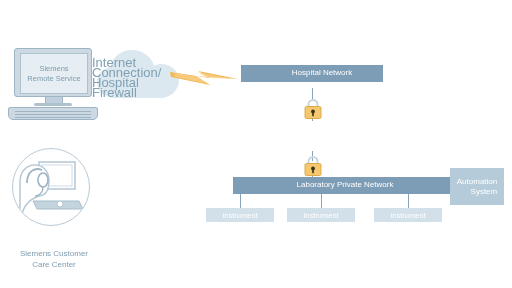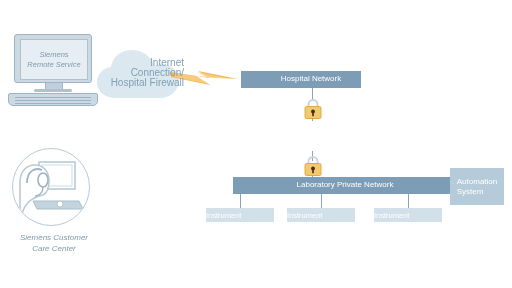--- a/index.html
+++ b/index.html
@@ -17,21 +17,21 @@
   }
   #stage {
     position: absolute;
     left: 0; top: 0;
     width: 512px;
     height: 288px;
   }
   .abs { position: absolute; }
 
   
-  #workstation { left: 8px; top: 34px; width: 90px; height: 72px; font-style: italic; }
+  #workstation { left: 8px; top: 48px; width: 90px; height: 72px; }
   .mon-outer {
     position: absolute; left: 6px; top: 0;
     width: 78px; height: 49px;
     background: #ccd9e2;
     border: 1px solid #9db4c4;
     border-radius: 3px;
     box-sizing: border-box;
   }
   .mon-screen {
     position: absolute; left: 5px; top: 4px;
@@ -79,42 +79,41 @@
   .cc-circle {
     position: absolute; left: 6px; top: 0;
     width: 78px; height: 78px;
     border: 1.5px solid #b9cad6;
     border-radius: 50%;
     background: #ffffff;
     overflow: hidden;
     box-sizing: border-box;
   }
   .cc-label {
-    position: absolute; left: 0; top: 84px;
+    position: absolute; left: 0; top: 100px;
     width: 96px;
     font-size: 8px;
     line-height: 11px;
     text-align: center;
     color: #7d9bae;
     white-space: pre-line;
-    font-style: italic;
   }
 
   
   #cloud { left: 92px; top: 46px; width: 92px; height: 60px; }
   .cloud-shape {
     position: absolute; left: 0; top: 0;
     width: 92px; height: 60px;
   }
   .cloud-text {
     position: absolute; left: 0; top: 12px;
     width: 92px;
-    font-size: 10px;
+    font-size: 13px;
     line-height: 10px;
-    text-align: right;
+    text-align: left;
     color: #80a0b4;
     white-space: pre-line;
     z-index: 2;
   }
 
   
   #bolt { left: 170px; top: 66px; width: 68px; height: 30px; }
 
   
   .bar {
@@ -123,47 +122,47 @@
     color: #ffffff;
     display: flex;
     flex-direction: column;
     align-items: center;
     justify-content: center;
     font-size: 8px;
     line-height: 10.5px;
     text-align: center;
     box-sizing: border-box;
   }
-  #bar-hospital { left: 241px; top: 71px; width: 120px; height: 17px; padding-left: 20px; }
+  #bar-hospital { left: 241px; top: 65px; width: 142px; height: 17px; padding-left: 20px; }
   #bar-gateway  { left: 205px; top: 121px; width: 241px; height: 30px; }
   #bar-lab      { left: 205px; top: 177px; width: 224px; height: 17px; margin-left: 28px; }
   .bar-sub { font-style: italic; }
 
   
   #automation {
     left: 450px; top: 168px; width: 54px; height: 37px;
     background: #b6cbd9;
     color: #ffffff;
     font-size: 8px;
     line-height: 10px;
-    text-align: left;
+    text-align: right;
     display: flex; align-items: center; justify-content: center;
     white-space: pre-line;
     box-sizing: border-box;
   }
 
   
   .instrument {
     position: absolute;
     top: 208px;
     width: 68px; height: 14px;
     background: #d2e0ea;
     color: #ffffff;
     font-size: 7.5px;
-    display: flex; align-items: center; justify-content: flex-start;
+    display: flex; align-items: center; justify-content: center;
     box-sizing: border-box;
   }
   #instr-1 { left: 206px; }
   #instr-2 { left: 287px; }
   #instr-3 { left: 374px; }
 
   
   .vline { position: absolute; width: 1px; background: #8aa5b8; }
   .hline { position: absolute; height: 1px; background: #8aa5b8; }
 

